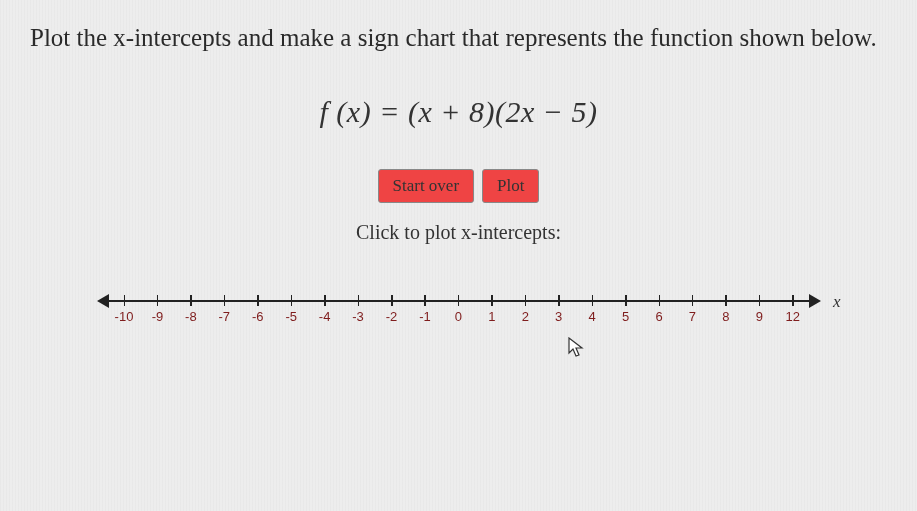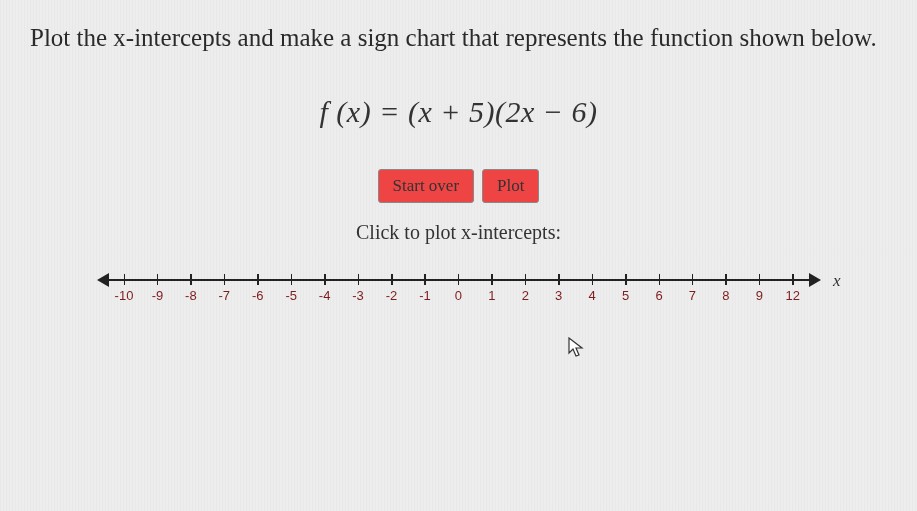--- a/index.html
+++ b/index.html
@@ -49,21 +49,21 @@
       font-family: Georgia, serif;
       color: #333;
       cursor: pointer;
       border-radius: 3px;
       margin: 0 2px;
     }
     .instruction {
       text-align: center;
       font-size: 20px;
       color: #333;
-      margin-bottom: 25px;
+      margin-bottom: 46px;
     }
     .axis-wrap {
       position: relative;
       width: 720px;
       margin: 0 auto;
       height: 50px;
     }
     .axis-line {
       position: absolute;
       top: 10px;
@@ -127,21 +127,21 @@
       z-index: 3;
       pointer-events: none;
     }
   </style>
 </head>
 <body>
 
 <div class="moire"></div>
 <div class="content">
   <div class="question">Plot the x-intercepts and make a sign chart that represents the function shown below.</div>
-  <div class="formula">f (x) = (x + 5)(2x − 6)</div>
+  <div class="formula">f (x) = (x + 8)(2x − 5)</div>
   <div class="buttons">
     <button class="btn">Start over</button>
     <button class="btn">Plot</button>
   </div>
   <div class="instruction">Click to plot x-intercepts:</div>
   <div class="axis-wrap">
     <div class="arrow-left"></div>
     <div class="axis-line"></div>
     <div class="arrow-right"></div>
     <div class="ticks" id="ticks">

